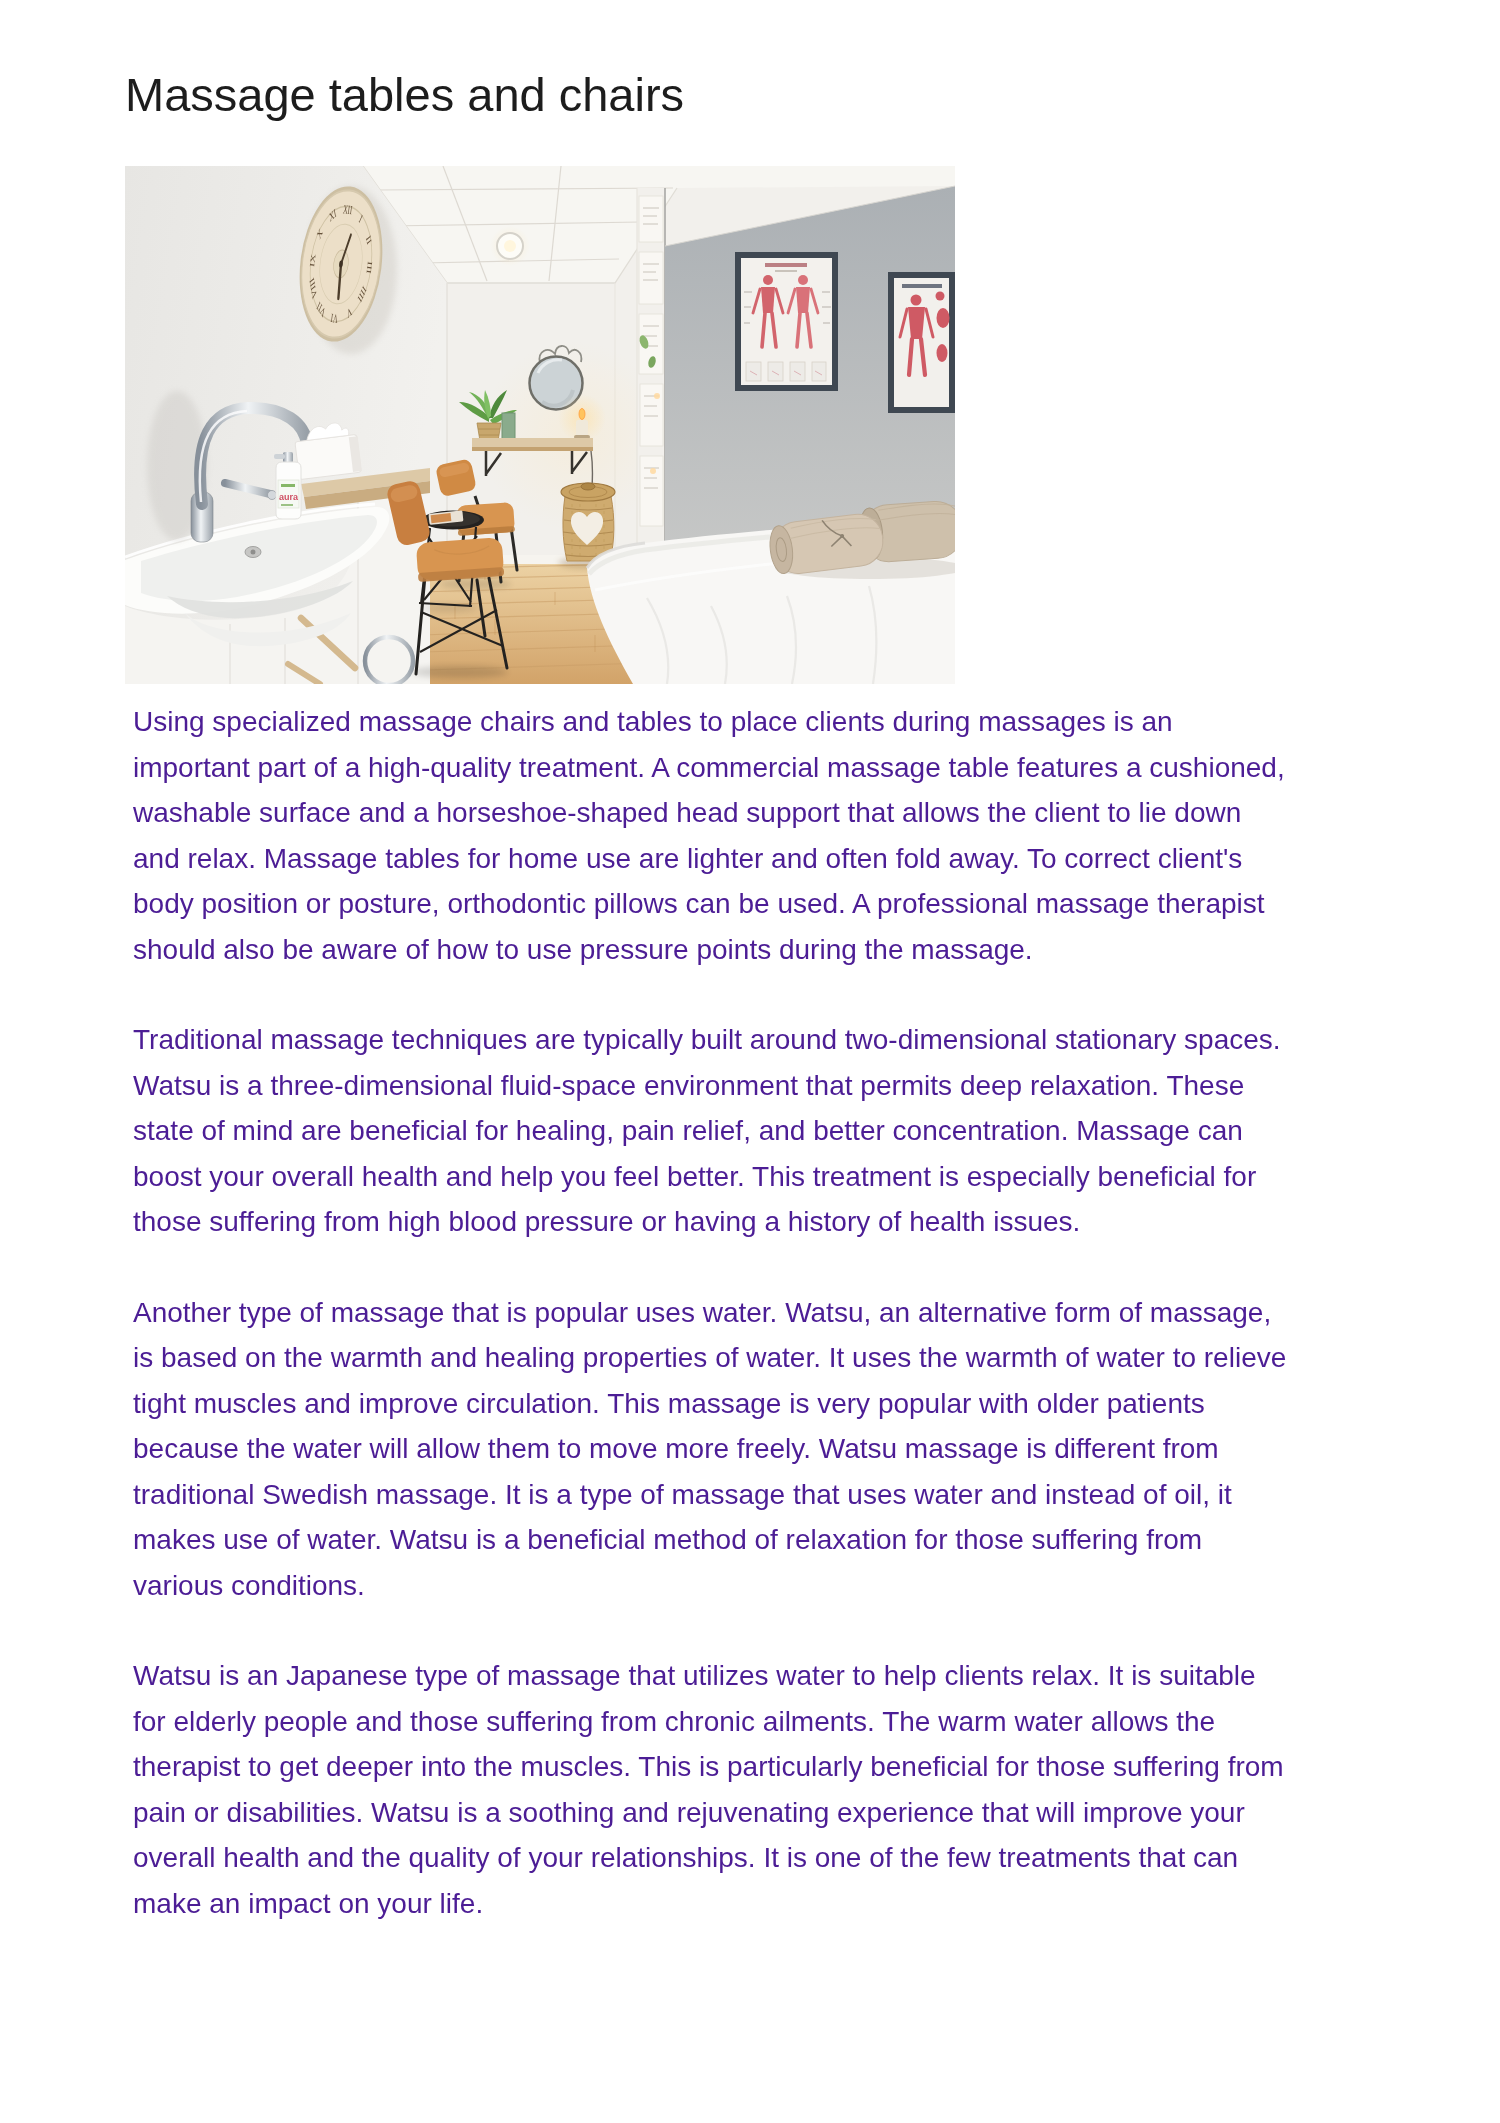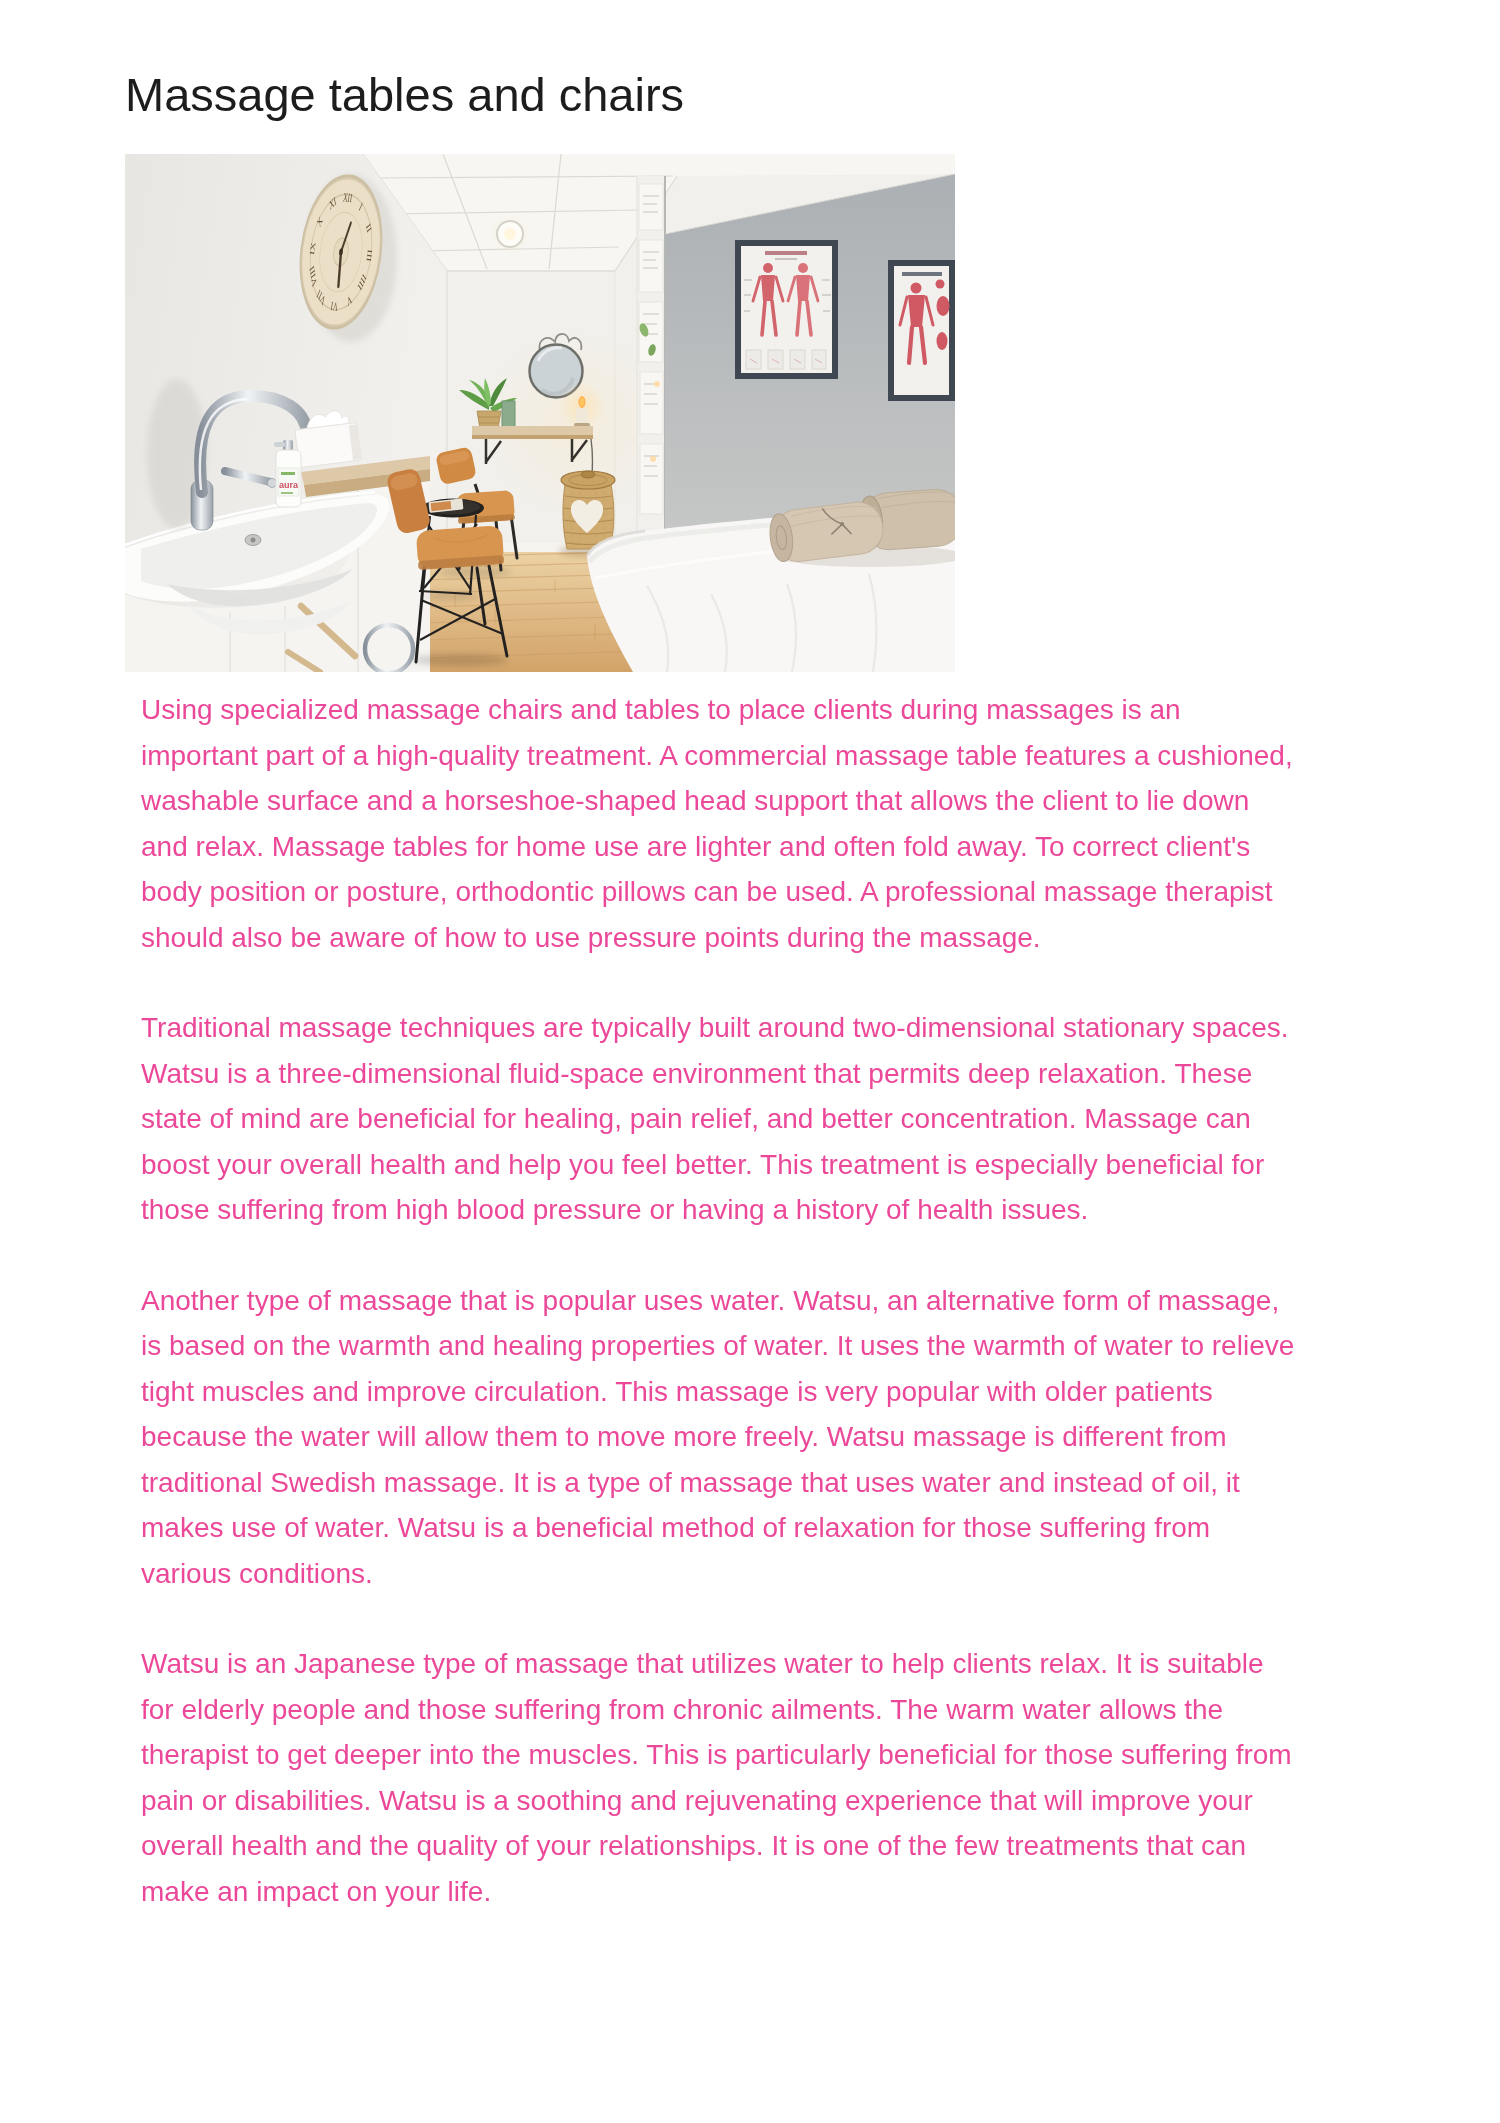--- a/index.html
+++ b/index.html
@@ -4,33 +4,33 @@
 <style>
   html, body {
     margin: 0; padding: 0;
     width: 1500px; height: 2123px;
     background: #ffffff;
     overflow: hidden;
     font-family: "Liberation Sans", sans-serif;
   }
   main { position: absolute; left: 125px; top: 0; width: 1375px; }
   h1.page-title {
-    margin: 68px 0 32px 0;
+    margin: 68px 0 44px 0;
     font-size: 47px; line-height: 54px; font-weight: 400;
     color: #1d1d1d; letter-spacing: 0;
   }
   figure.photo {
     margin: 0 0 15px 0; padding: 0;
     width: 830px; height: 518px; overflow: hidden;
   }
   section.article p {
-    margin: 0 0 45px 16px;
+    margin: 0 0 45px 8px;
     width: 1330px;
     font-size: 28px; line-height: 45.5px;
-    color: #ec4899;
+    color: #4c1d95;
     white-space: pre-line;
   }
   svg text.numeral { font-family: "Liberation Serif", serif; font-size: 12.5px; fill: #65513a; }
   svg text.soap-text { font-family: "Liberation Sans", sans-serif; font-size: 9px; fill: #cf4f63; font-weight: bold; }
 </style>
 </head>
 <body>
 
 <main>
 

